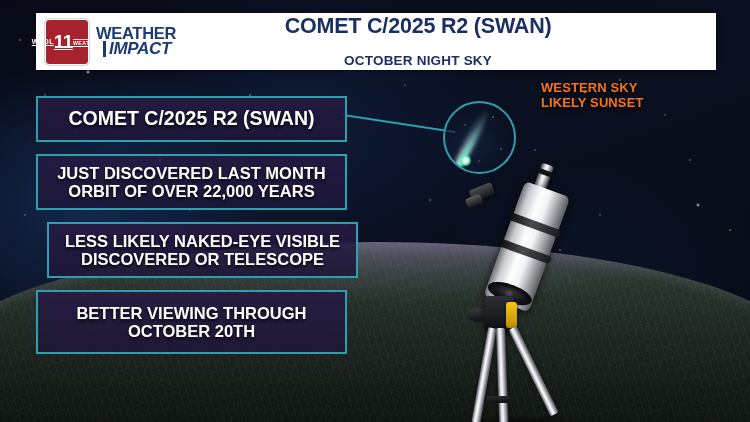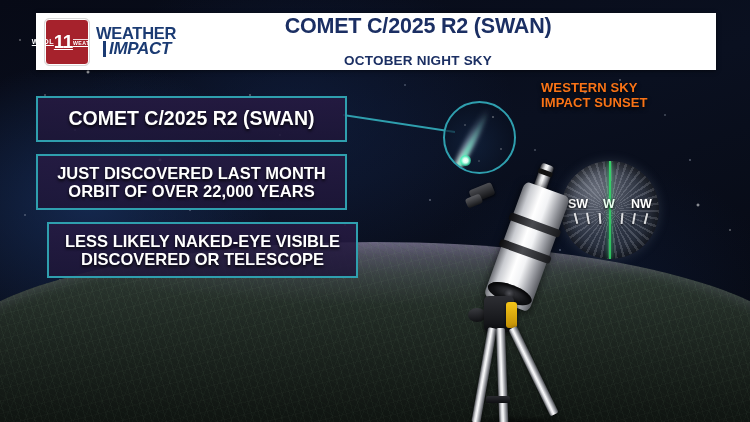--- a/index.html
+++ b/index.html
@@ -248,40 +248,30 @@
     <span class="ln">COMET C/2025 R2 (SWAN)</span>
   </div>
   <div class="box" id="box2">
     <span class="ln">JUST DISCOVERED LAST MONTH</span>
     <span class="ln">ORBIT OF OVER 22,000 YEARS</span>
   </div>
   <div class="box" id="box3">
     <span class="ln">LESS LIKELY NAKED-EYE VISIBLE</span>
     <span class="ln">DISCOVERED OR TELESCOPE</span>
   </div>
+  <div class="box" id="box4">
+    <span class="ln">BETTER VIEWING THROUGH</span>
+    <span class="ln">OCTOBER 20TH</span>
+  </div>
 
   <div class="western">
     <div>WESTERN SKY</div>
-    <div>IMPACT SUNSET</div>
-  </div>
-
-  <div class="compass">
-    <div class="compass-rays"></div>
-    <div class="compass-vign"></div>
-    <div class="ctick" style="left:14px;transform:rotate(-14deg);"></div>
-    <div class="ctick" style="left:26px;transform:rotate(-10deg);"></div>
-    <div class="ctick" style="left:38px;transform:rotate(-5deg);"></div>
-    <div class="ctick" style="left:60px;transform:rotate(5deg);"></div>
-    <div class="ctick" style="left:72px;transform:rotate(10deg);"></div>
-    <div class="ctick" style="left:84px;transform:rotate(14deg);"></div>
-    <div class="cgreen"></div>
-    <div class="clabel sw">SW</div>
-    <div class="clabel w">W</div>
-    <div class="clabel nw">NW</div>
-  </div>
+    <div>LIKELY SUNSET</div>
+  </div>
+
 
   <div class="scope">
     <div class="scope-shadow"></div>
     <div class="finder">
       <div class="fb" style="top:6px;"></div>
       <div class="fb" style="top:24px;"></div>
     </div>
     <div class="tube">
       <div class="band b1"></div>
       <div class="band b2"></div>

